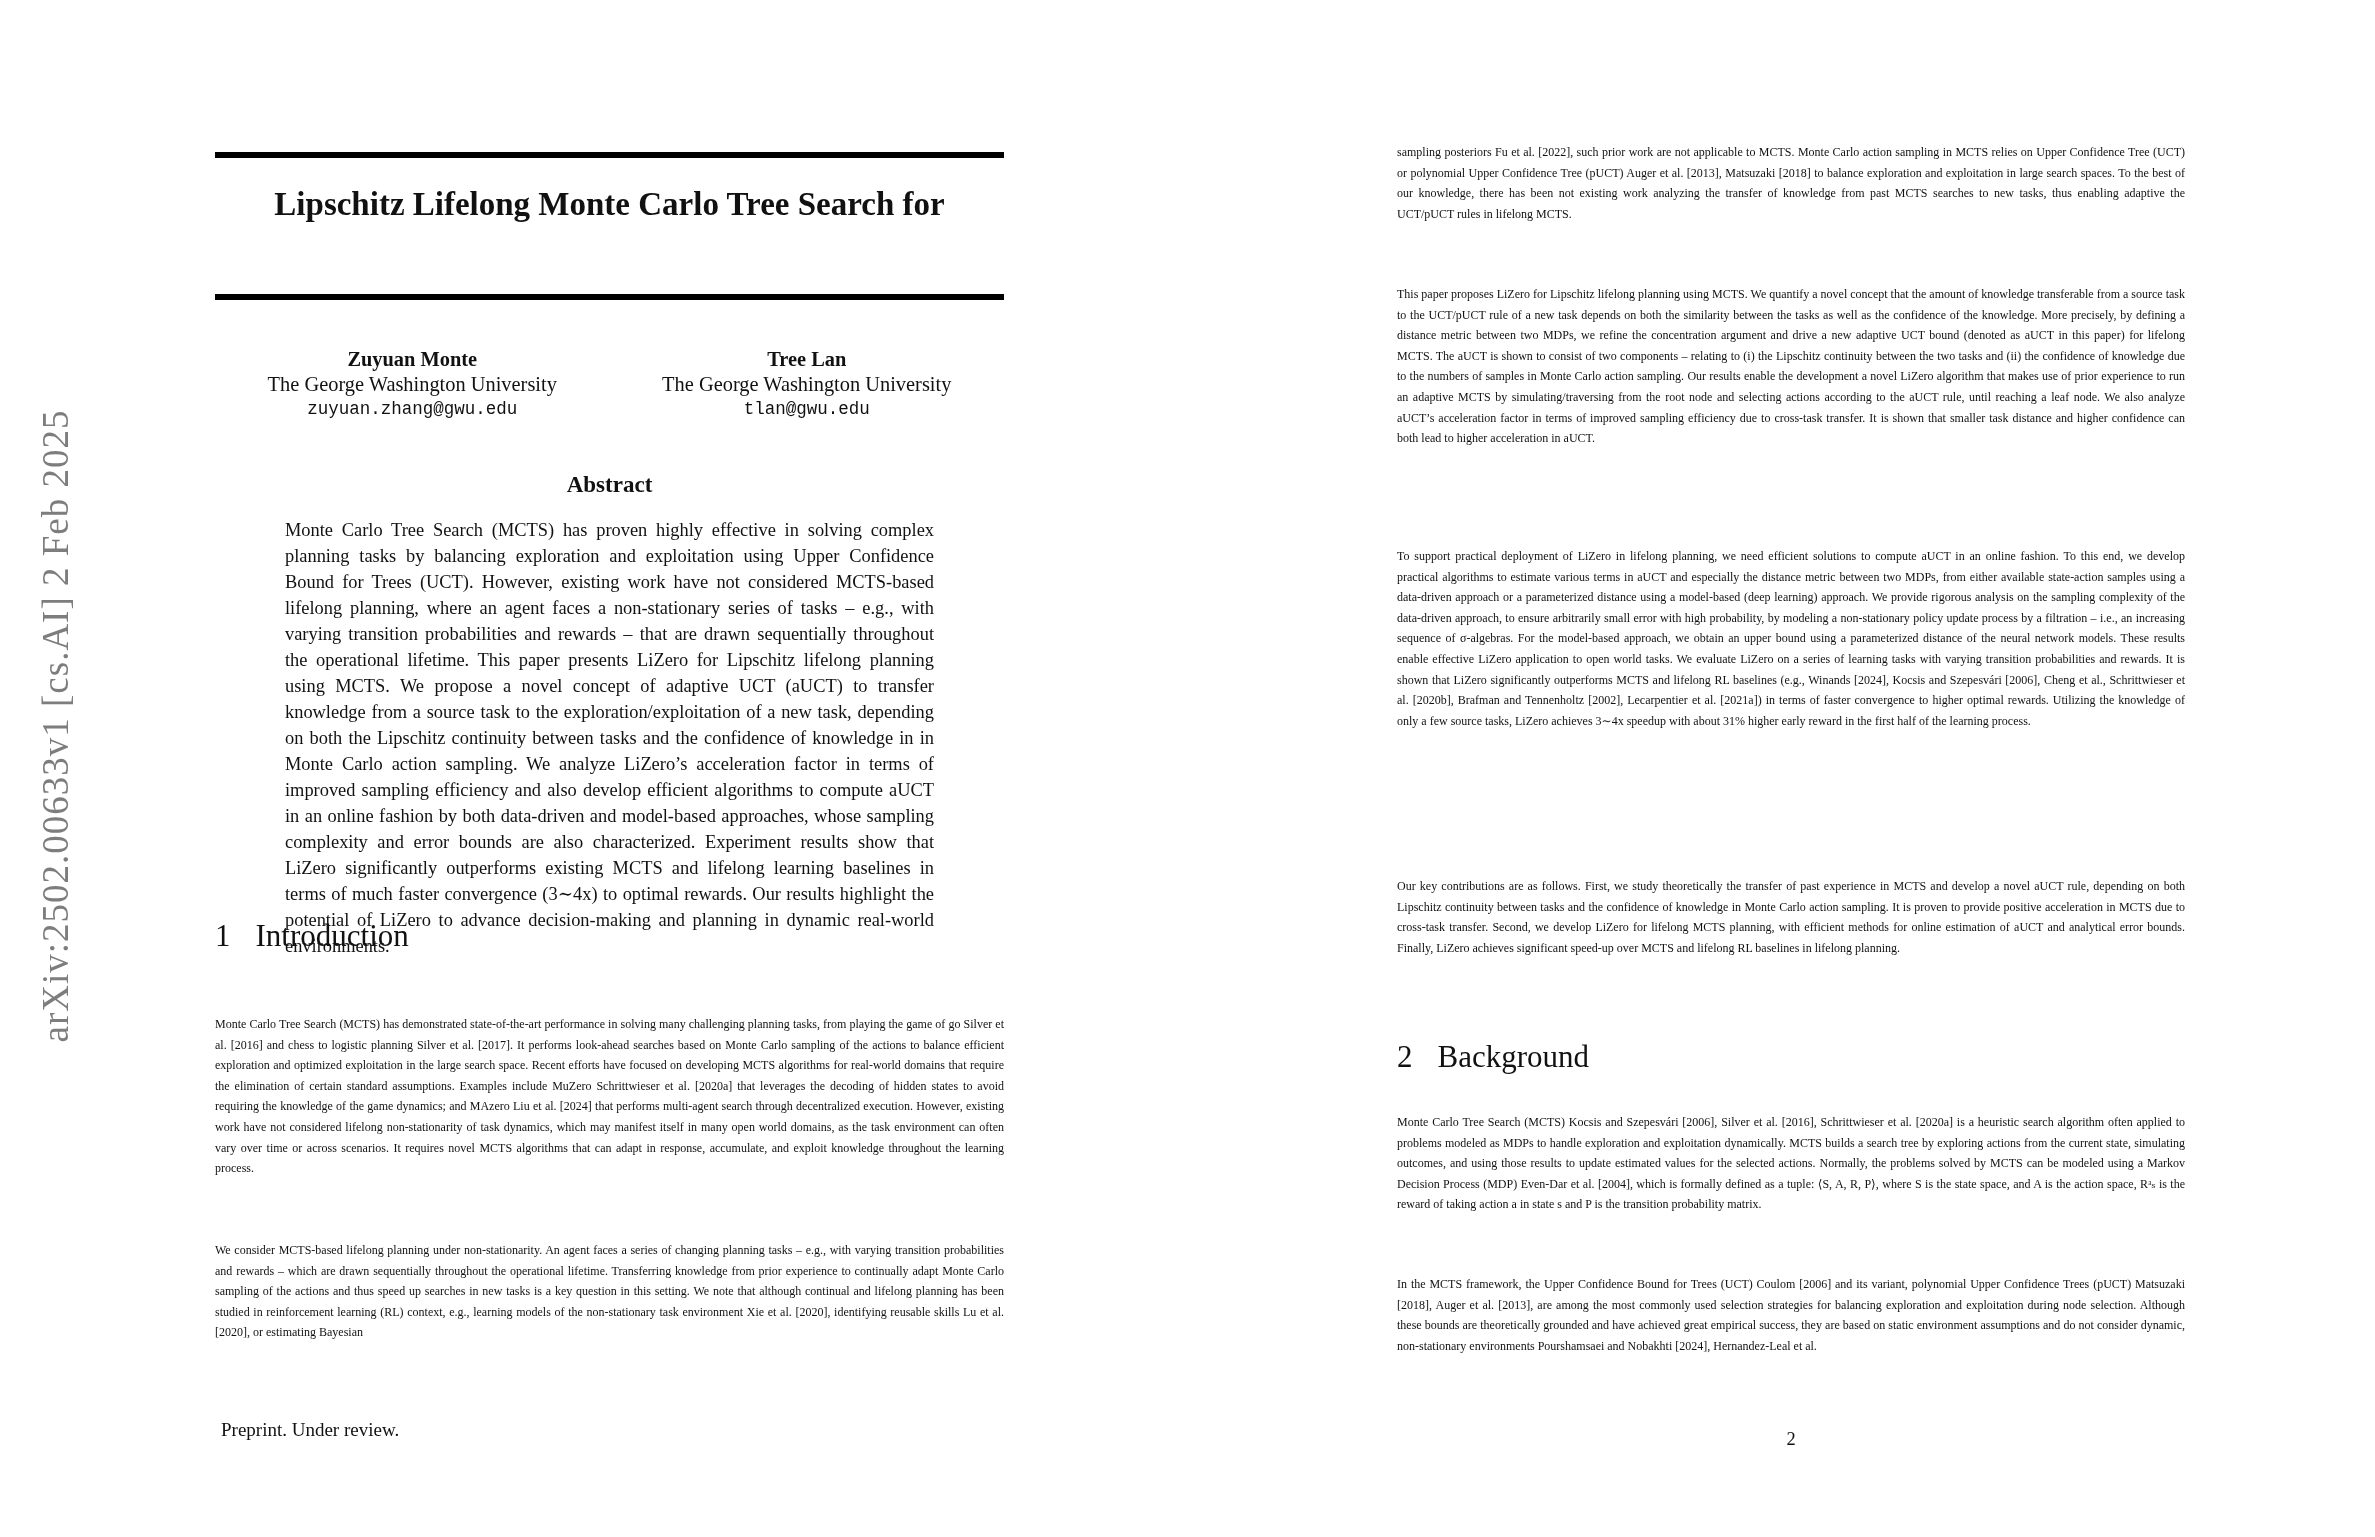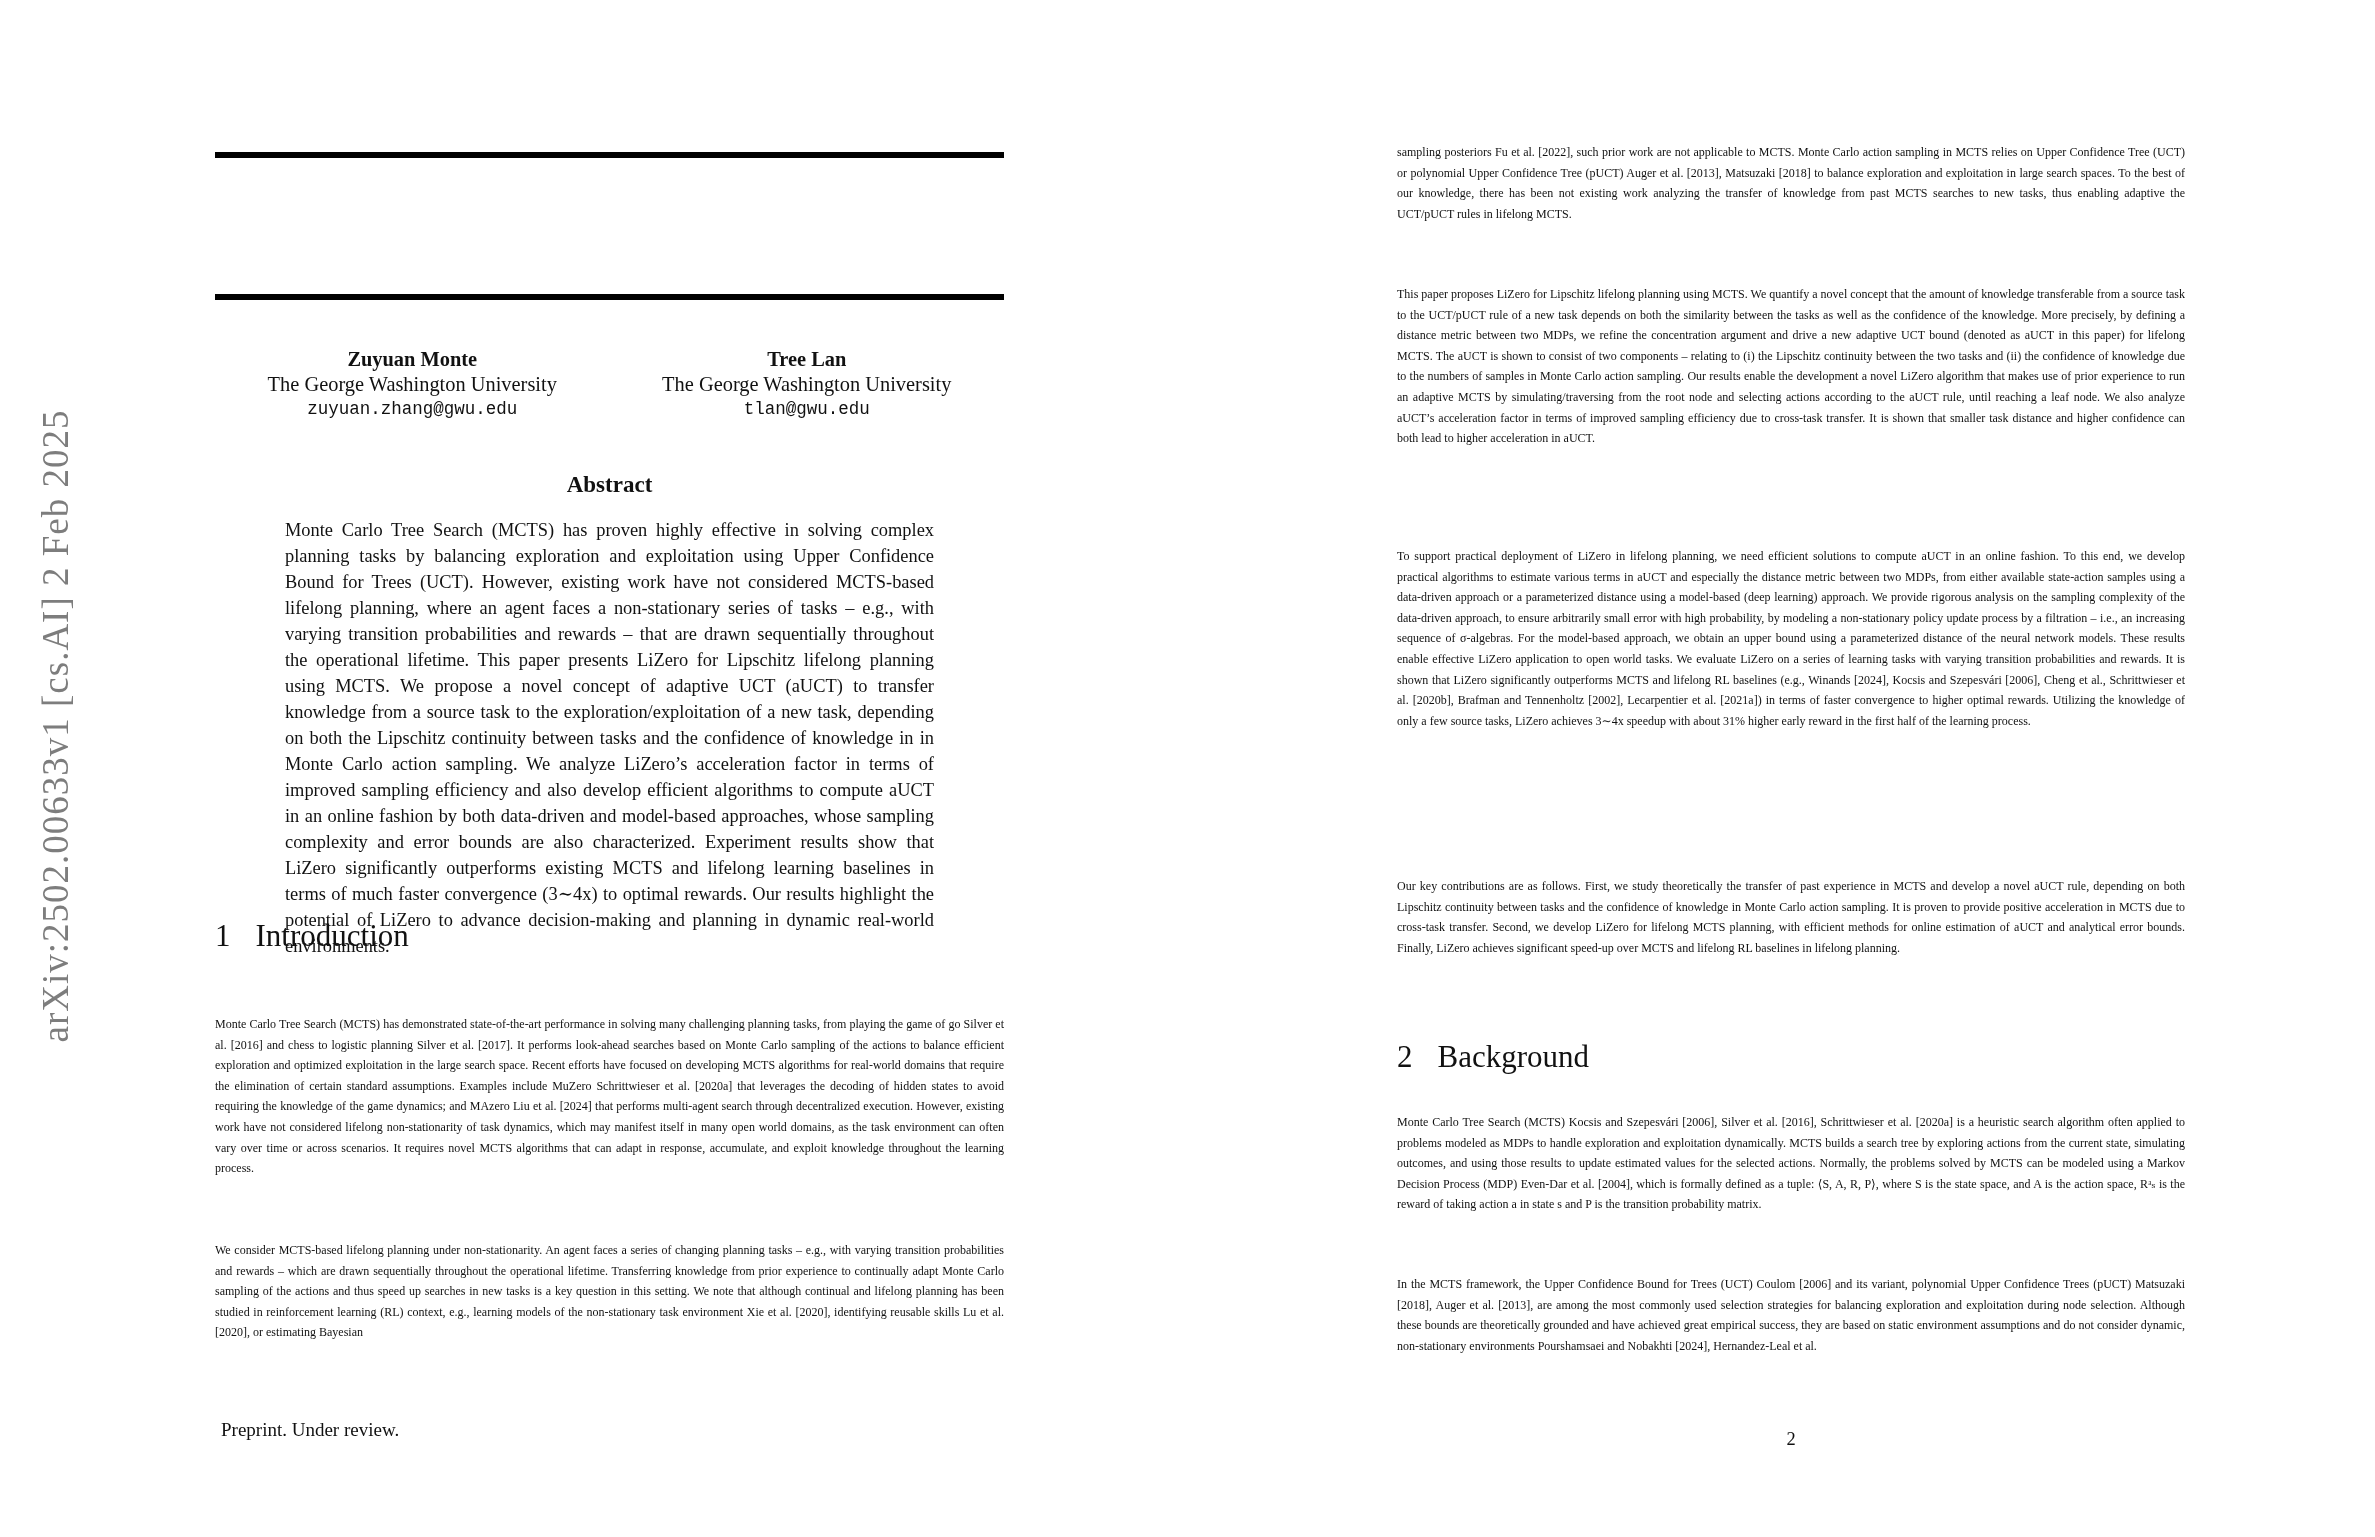--- a/index.html
+++ b/index.html
@@ -129,20 +129,21 @@
 </style>
 </head>
 <body>
 
 <div class="watermark">arXiv:2502.00633v1  [cs.AI]  2 Feb 2025</div>
 
 <div class="page page-left">
   <div class="rule rule-top"></div>
 
   <div class="paper-title">
+    <div>Lipschitz Lifelong Monte Carlo Tree Search for</div>
   </div>
 
   <div class="rule rule-bottom"></div>
 
   <div class="authors">
     <div class="author">
       <div class="author-name">Zuyuan Monte</div>
       <div class="author-affil">The George Washington University</div>
       <div class="author-email">zuyuan.zhang@gwu.edu</div>
     </div>

